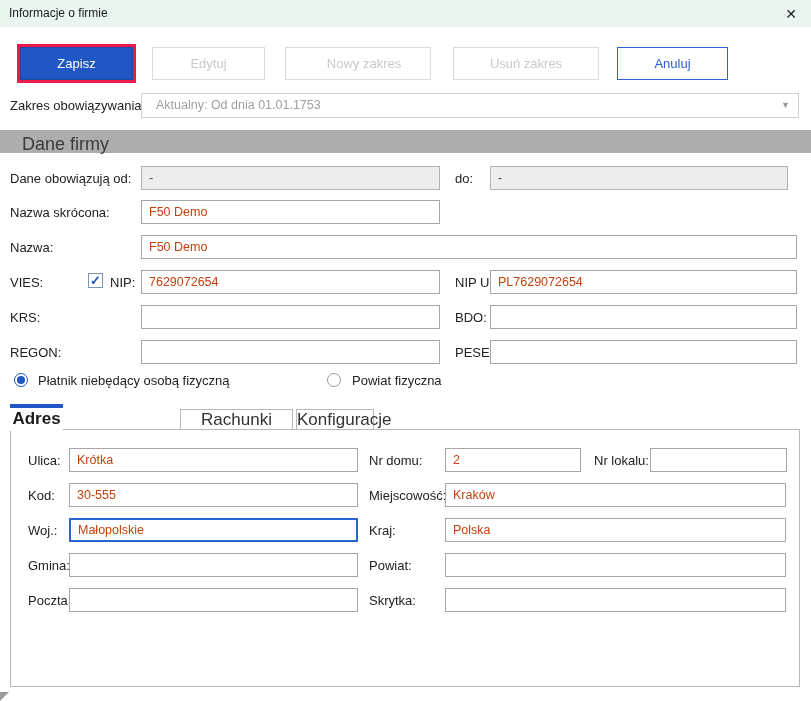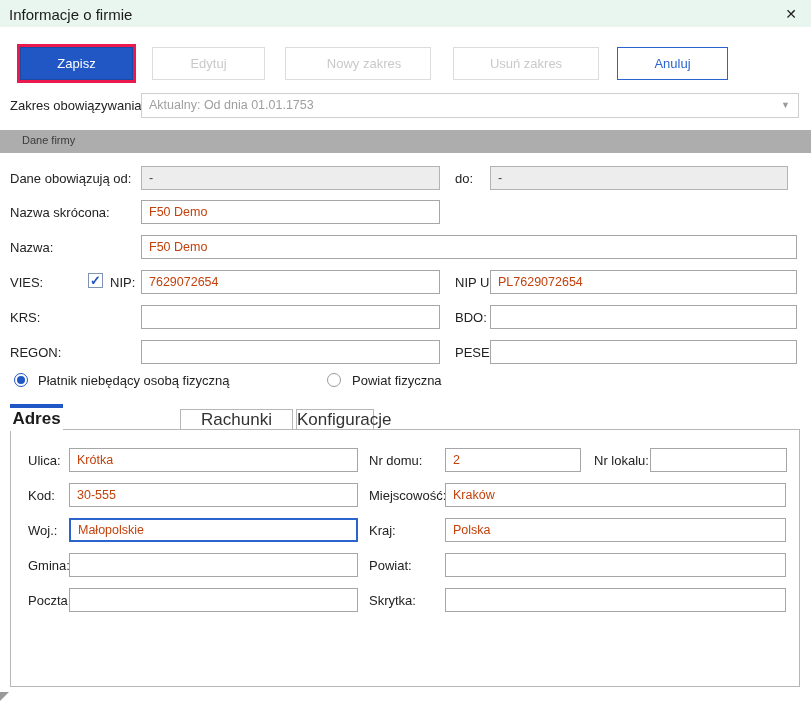--- a/index.html
+++ b/index.html
@@ -4,45 +4,45 @@
 <style>
   * { margin: 0; padding: 0; box-sizing: border-box; }
   html, body { width: 811px; height: 701px; background: #ffffff; }
   body { font-family: "Liberation Sans", sans-serif; position: relative; overflow: hidden; }
 
   .window { position: absolute; inset: 0; background: #fff; }
 
   
   .titlebar { position: absolute; left: 0; top: 0; width: 811px; height: 27px;
               background: #e9f6f0; }
-  .titlebar .title { position: absolute; left: 9px; top: 6px; font-size: 15px; color: #1b1b1b; }
+  .titlebar .title { position: absolute; left: 9px; top: 6px; font-size: 12px; color: #1b1b1b; }
   .close-btn { position: absolute; right: 10px; top: 4px; width: 20px; height: 20px;
                font-size: 14px; color: #222; text-align: center; line-height: 20px; cursor: default; }
 
   
   .btn { position: absolute; height: 33px; top: 47px; background: #fff;
          border: 1px solid #d8d8d8; font-size: 13px; text-align: center; line-height: 31px; }
   .btn-disabled { color: #c9c9c9; border-color: #dcdcdc; }
   .btn-primary { background: #2057c4; border: 1px solid #1a4aa5; color: #ffffff; }
   .btn-cancel { border: 1px solid #2b63cf; color: #2b63cf; }
   .annotation-box { position: absolute; left: 17px; top: 44px; width: 119px; height: 39px;
                     border: 3px solid #ea194e; }
   .annotation-box .btn-primary { position: absolute; left: 0; top: 0; width: 113px; height: 33px; }
 
   
   .lbl { position: absolute; font-size: 13px; color: #222; white-space: nowrap; }
   .combo { position: absolute; left: 141px; top: 93px; width: 658px; height: 25px;
            border: 1px solid #cfcfcf; background: #fff; font-size: 12.5px; color: #9f9f9f;
-           line-height: 23px; padding-left: 7px; }
+           line-height: 23px; padding-left: 14px; }
   .combo .arrow { position: absolute; right: 8px; top: 0; font-size: 9px; color: #9a9a9a; line-height: 23px; }
 
   
   .section-bar { position: absolute; left: 0; top: 130px; width: 811px; height: 23px;
                  background: #adadad; }
-  .section-bar span { position: absolute; left: 22px; top: 4px; font-size: 11px; color: #3b3b3b; }
+  .section-bar span { position: absolute; left: 22px; top: 4px; font-size: 18px; color: #3b3b3b; }
 
   
   .inp { position: absolute; height: 24px; border: 1px solid #a6a6a6; background: #fff;
          font-family: "Liberation Sans", sans-serif; font-size: 12.5px; color: #c2410c;
          padding: 0 7px; outline: none; }
   .inp:disabled, .inp.disabled { background: #ededed; border-color: #b3b3b3; color: #444; }
   .inp.focused { border: 2px solid #2b63cf; }
 
   
   .checkbox { position: absolute; width: 15px; height: 15px; border: 1px solid #7f93b5;

